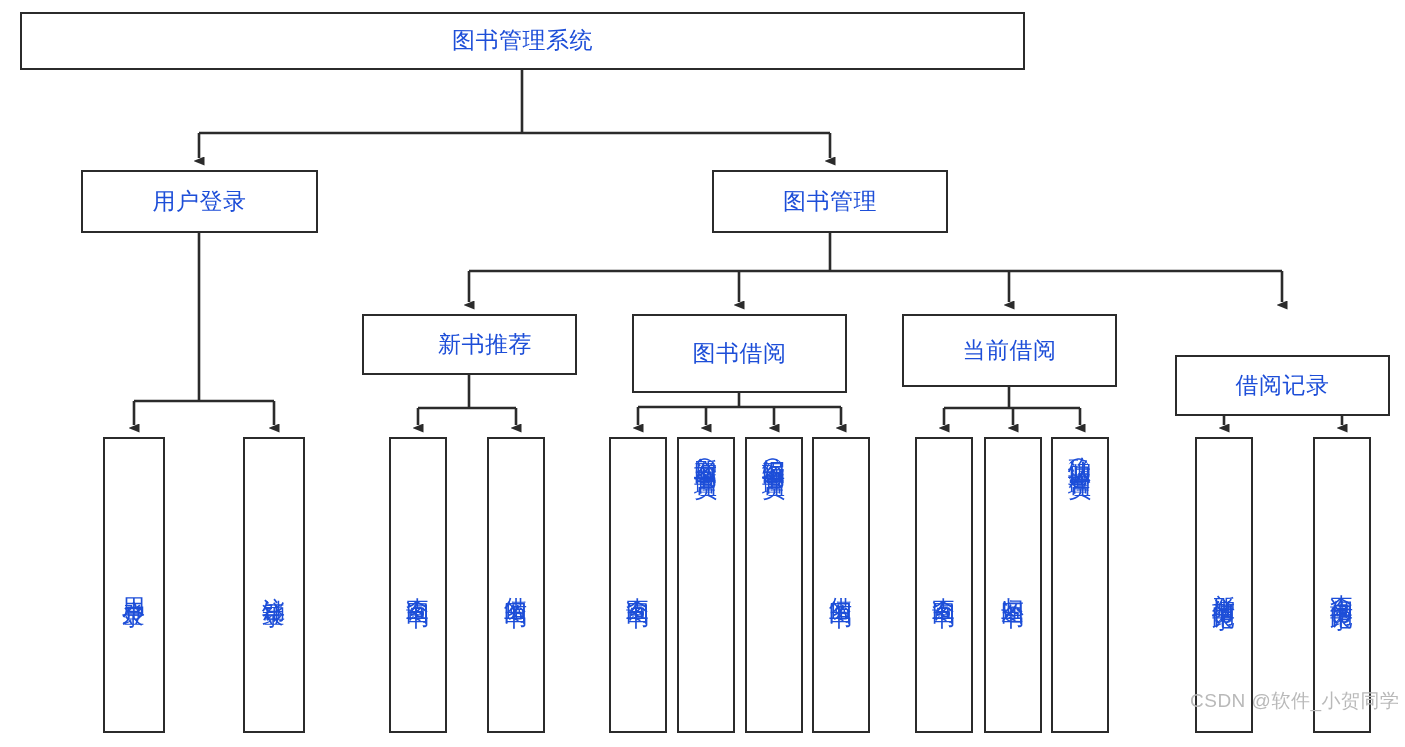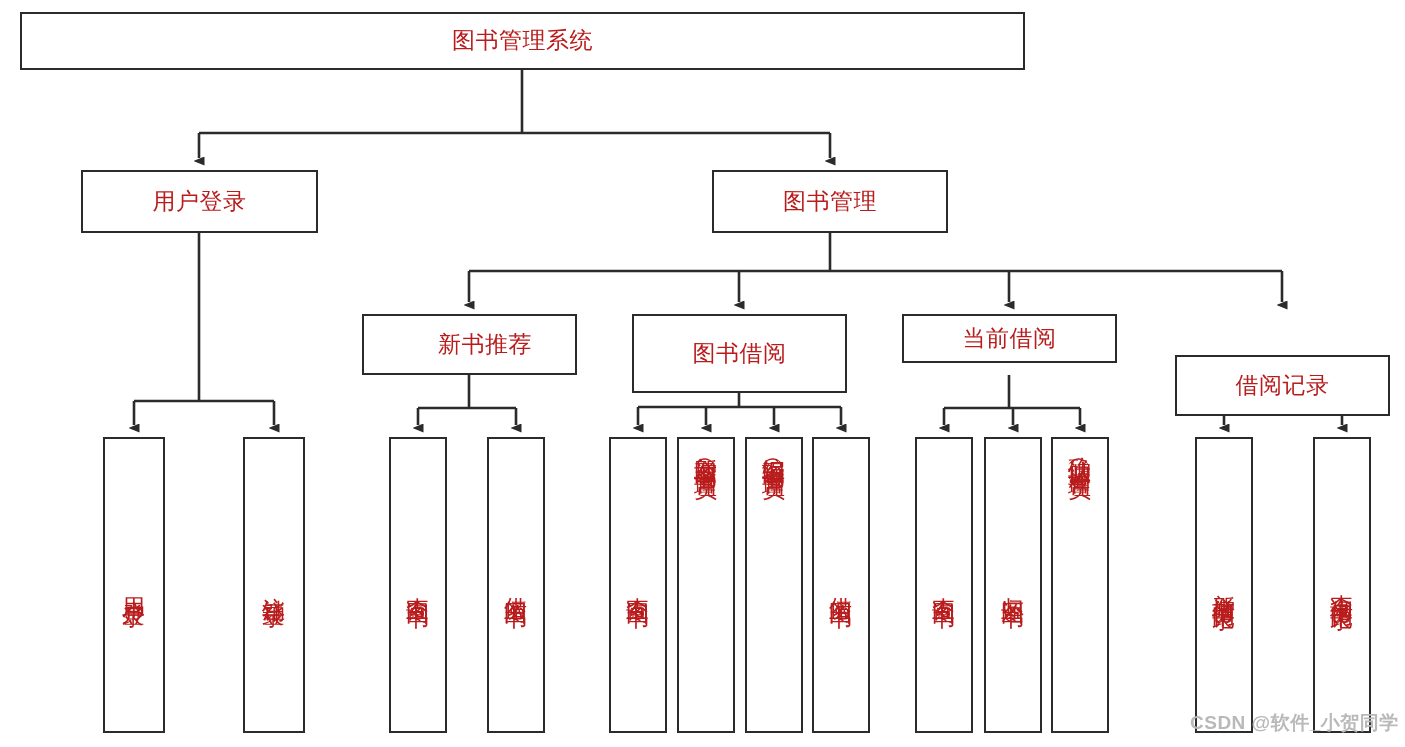--- a/index.html
+++ b/index.html
@@ -26,21 +26,21 @@
     pointer-events: none;
   }
   .node {
     position: absolute;
     box-sizing: border-box;
     border: 2.5px solid #2b2b2b;
     background: #ffffff;
     display: flex;
     align-items: center;
     justify-content: center;
-    color: #b91c1c;
+    color: #1d4ed8;
   }
   .node .label {
     display: block;
     text-align: center;
     line-height: 1.18;
     letter-spacing: 0.5px;
   }
   
   .node.horiz .label {
     font-size: 23px;
@@ -61,26 +61,25 @@
     line-height: 1.05;
     letter-spacing: 3px;
     white-space: nowrap;
   }
   .node.vert.center {
     align-items: center;
   }
   .watermark {
     position: absolute;
     left: 1190px;
-    top: 710px;
+    top: 688px;
     font-size: 19px;
     color: #b9b9b9;
     white-space: nowrap;
     letter-spacing: 0.5px;
-    font-weight: bold;
   }
 </style>
 </head>
 <body>
 
 <div id="canvas">
 
   <svg id="edges" viewBox="0 0 1405 747" width="1405" height="747" xmlns="http://www.w3.org/2000/svg">
     <defs>
       <marker id="arrow" markerWidth="9" markerHeight="11" refX="1.5" refY="5.5" orient="auto" markerUnits="userSpaceOnUse">
@@ -144,21 +143,21 @@
   </div>
 
   <div class="node horiz" style="left:362px; top:314px; width:215px; height:61px;padding-left:31px;">
     <span class="label">新书推荐</span>
   </div>
 
   <div class="node horiz" style="left:632px; top:314px; width:215px; height:79px;">
     <span class="label">图书借阅</span>
   </div>
 
-  <div class="node horiz" style="left:902px; top:314px; width:215px; height:49px;">
+  <div class="node horiz" style="left:902px; top:314px; width:215px; height:73px;">
     <span class="label">当前借阅</span>
   </div>
 
   <div class="node horiz" style="left:1175px; top:314px; width:215px; height:61px;margin-top:41px;">
     <span class="label">借阅记录</span>
   </div>
 
   <div class="node vert center" style="left:103px; top:437px; width:62px; height:296px;">
     <span class="label">用户登录</span>
   </div>

